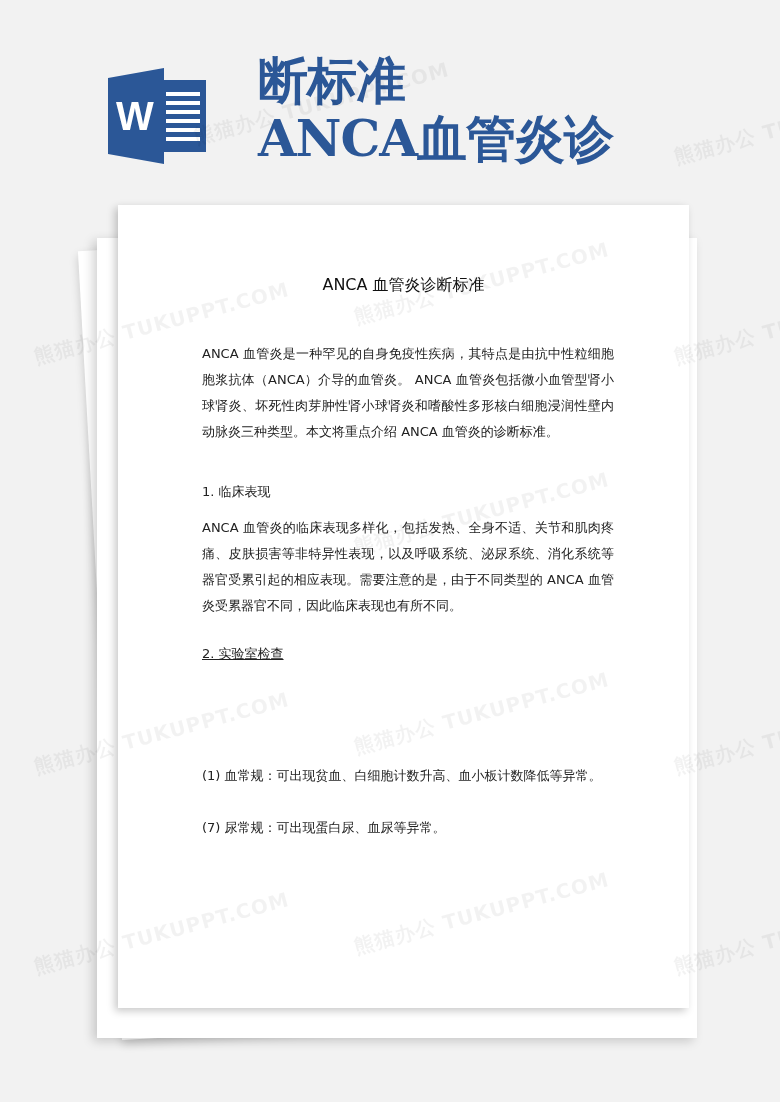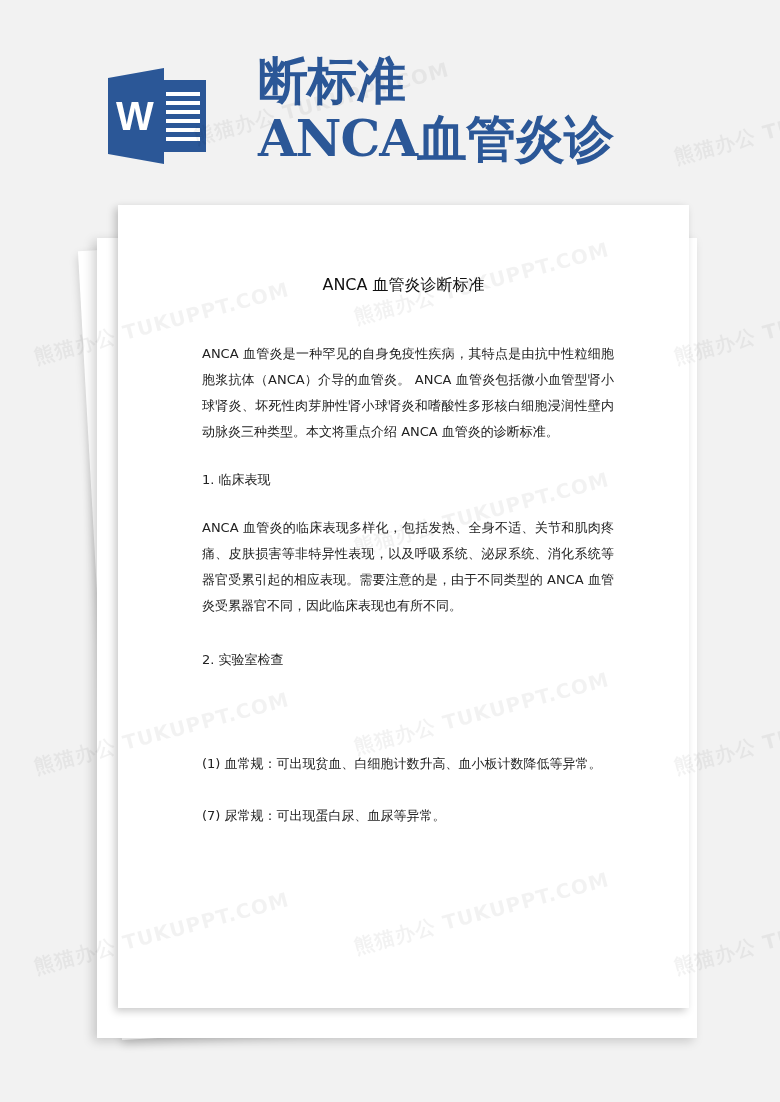--- a/index.html
+++ b/index.html
@@ -32,21 +32,21 @@
     background:#fff; box-shadow:-3px 3px 8px rgba(0,0,0,0.22);
   }
   .doc-title {
     position:absolute; left:0; width:571px; top:70px; text-align:center;
     font-size:16px; font-weight:normal; color:#111;
   }
   .para {
     position:absolute; left:84px; width:412px;
     font-size:13px; color:#222; line-height:26px; text-align:justify;
   }
-  .line { position:absolute; left:84px; font-size:13px; color:#222; white-space:nowrap; }
+  .line { position:absolute; left:84px; font-size:13px; color:#222; white-space:nowrap;margin-top:12px; }
 
   .watermark {
     position:absolute; font-size:20px; font-weight:bold; color:rgba(0,0,0,0.05);
     transform:rotate(-15deg); white-space:nowrap; pointer-events:none; letter-spacing:1px;
   }
 </style>
 </head>
 <body>
 
 <div class="header">
@@ -74,21 +74,21 @@
 
 <div class="page-main">
   <div class="doc-title">ANCA 血管炎诊断标准</div>
 
   <div class="para" style="top:136px;">ANCA 血管炎是一种罕见的自身免疫性疾病，其特点是由抗中性粒细胞胞浆抗体（ANCA）介导的血管炎。 ANCA 血管炎包括微小血管型肾小球肾炎、坏死性肉芽肿性肾小球肾炎和嗜酸性多形核白细胞浸润性壁内动脉炎三种类型。本文将重点介绍 ANCA 血管炎的诊断标准。</div>
 
   <div class="line" style="top:266px;">1. 临床表现</div>
 
   <div class="para" style="top:310px;">ANCA 血管炎的临床表现多样化，包括发热、全身不适、关节和肌肉疼痛、皮肤损害等非特异性表现，以及呼吸系统、泌尿系统、消化系统等器官受累引起的相应表现。需要注意的是，由于不同类型的 ANCA 血管炎受累器官不同，因此临床表现也有所不同。</div>
 
-  <div class="line" style="top:446px;">2. 实验室检查</div>
+  <div class="line" style="top:428px;text-decoration:underline;">2. 实验室检查</div>
 
 
   <div class="line" style="top:550px;">(1) 血常规：可出现贫血、白细胞计数升高、血小板计数降低等异常。</div>
 
   <div class="line" style="top:602px;">(7) 尿常规：可出现蛋白尿、血尿等异常。</div>
 </div>
 
 <div class="watermark" style="left:190px;top:90px;">熊猫办公 TUKUPPT.COM</div>
 <div class="watermark" style="left:30px;top:310px;">熊猫办公 TUKUPPT.COM</div>
 <div class="watermark" style="left:350px;top:270px;">熊猫办公 TUKUPPT.COM</div>

